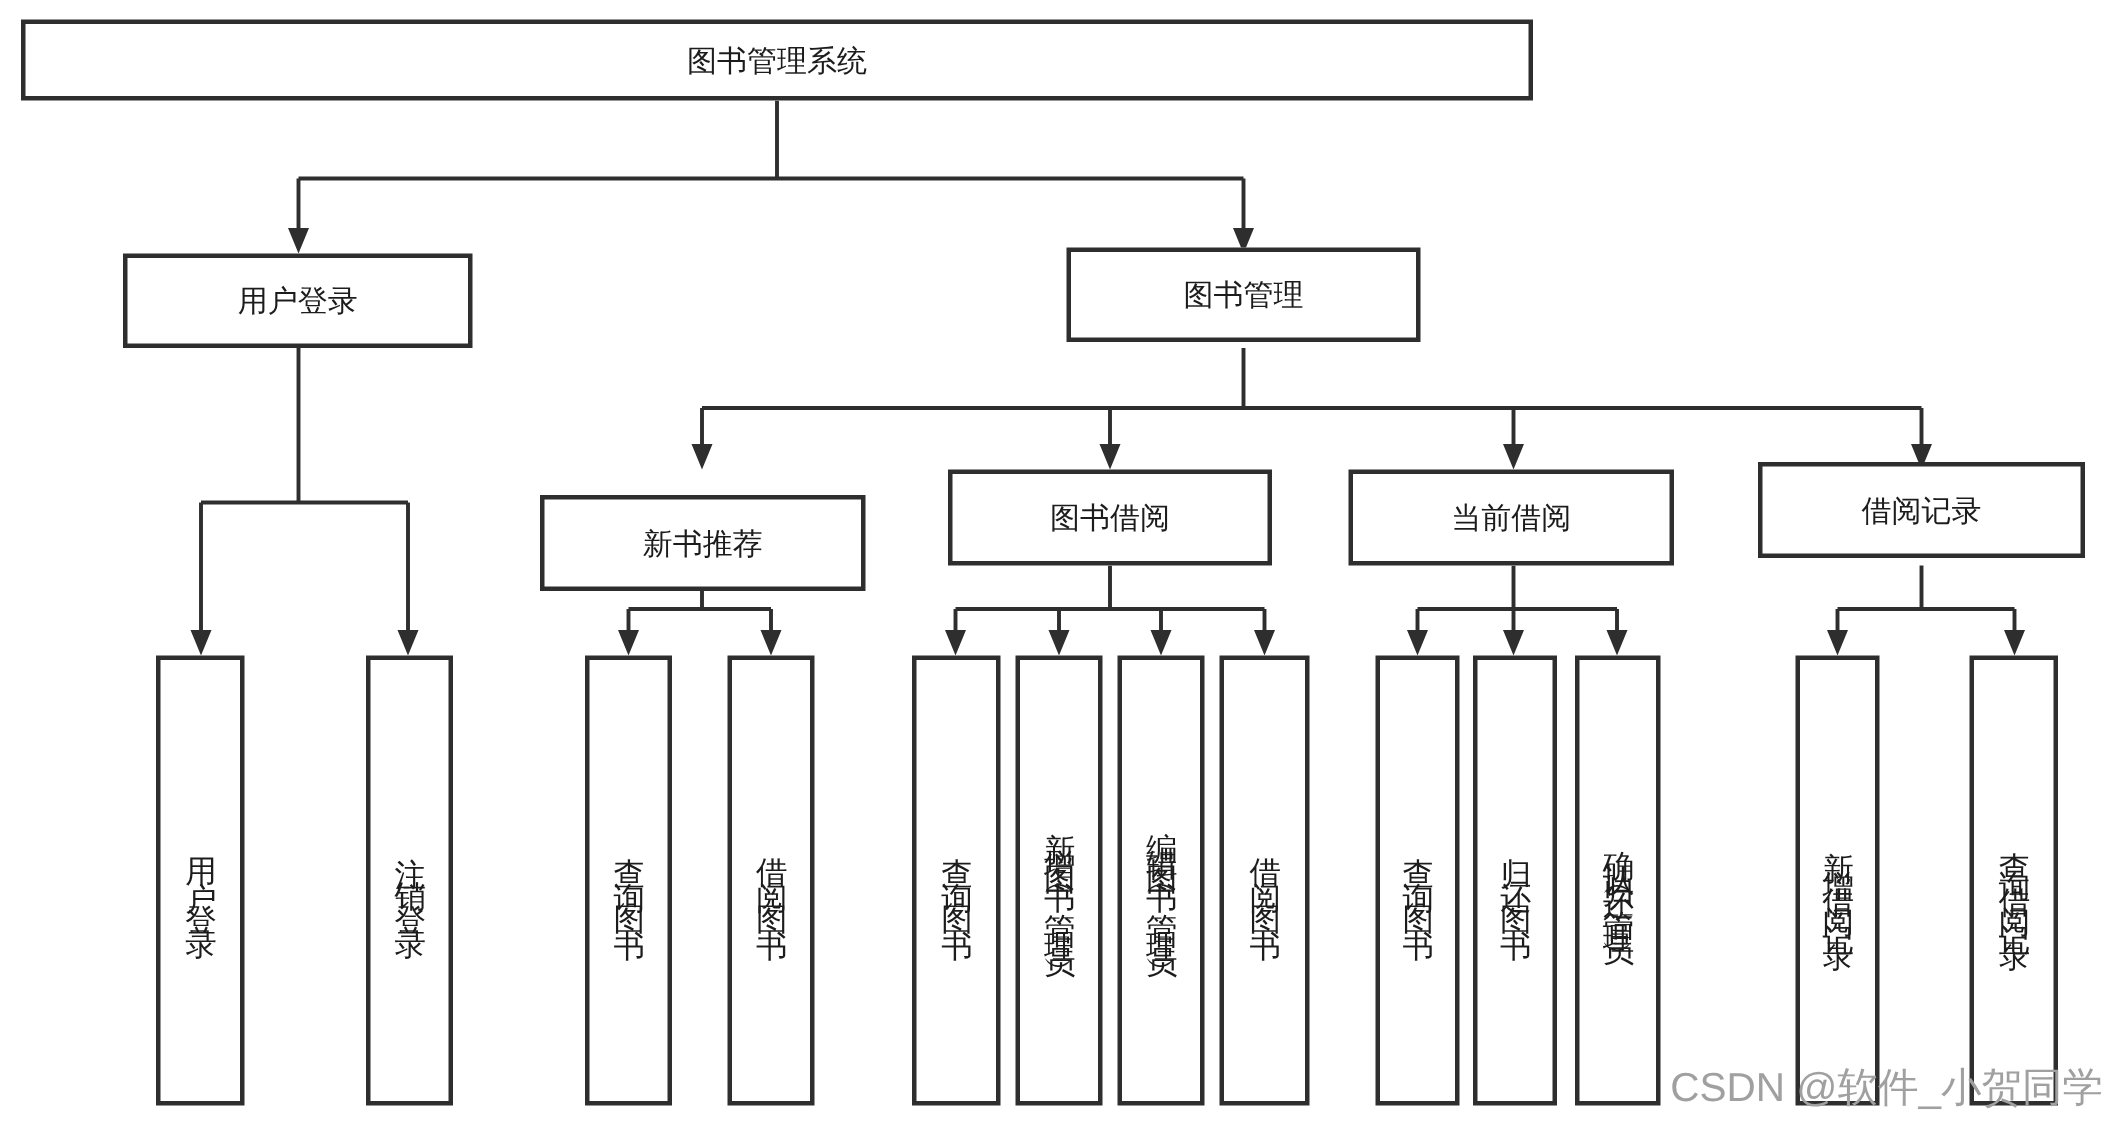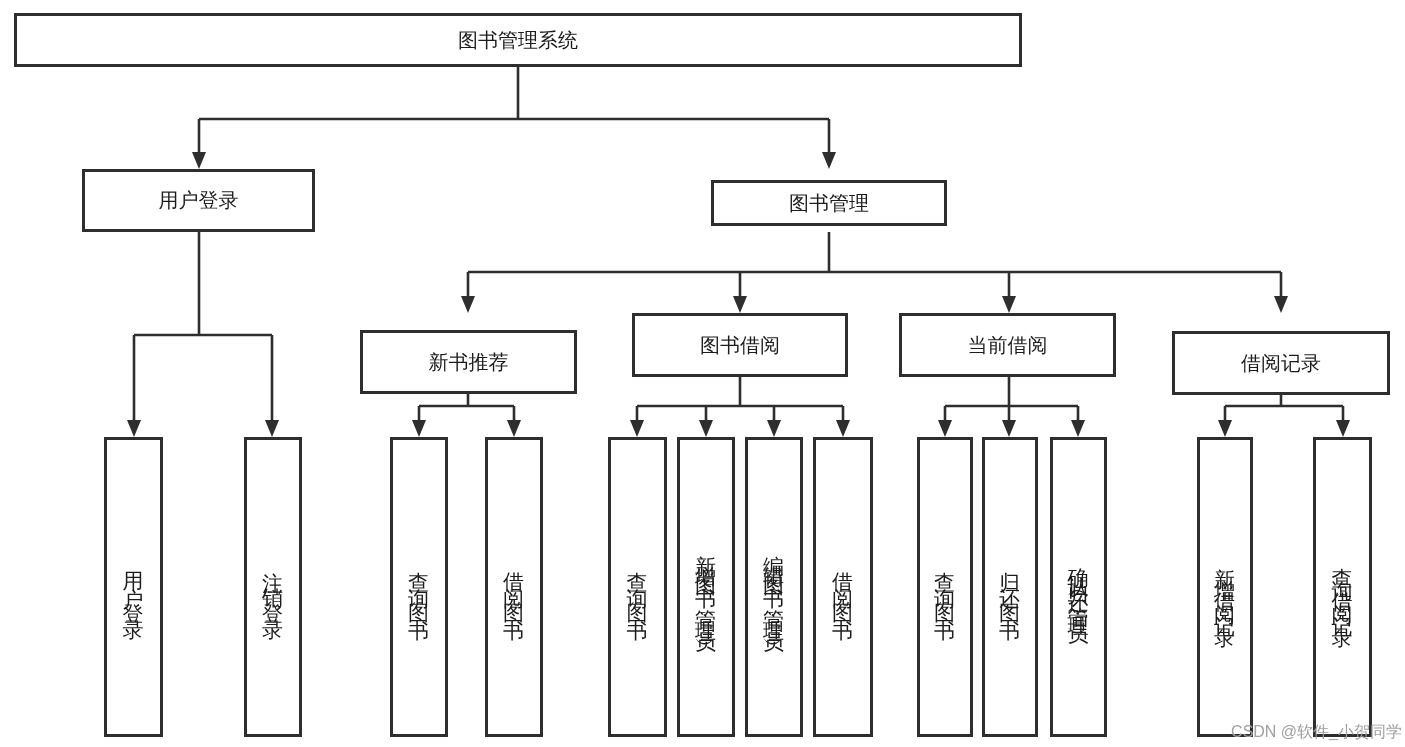--- a/index.html
+++ b/index.html
@@ -30,25 +30,25 @@
     display: flex;
     align-items: center;
     justify-content: center;
     color: #1c1c1c;
     font-size: 20px;
     text-align: left;
     white-space: nowrap;
   }
   .root  { left: 14px;  top: 13px;  width: 1008px; height: 54px; }
   .n-ul  { left: 82px;  top: 169px; width: 233px;  height: 63px; }
-  .n-bm  { left: 711px; top: 180px; width: 236px;  height: 46px; }
+  .n-bm  { left: 711px; top: 165px; width: 236px;  height: 63px; }
   .n-l3a { left: 360px; top: 330px; width: 217px;  height: 64px; }
   .n-l3b { left: 632px; top: 313px; width: 216px;  height: 64px; }
   .n-l3c { left: 899px; top: 313px; width: 217px;  height: 64px; }
-  .n-l3d { left: 1172px;top: 331px; width: 218px;  height: 64px; }
+  .n-l3d { left: 1172px;top: 308px; width: 218px;  height: 64px; }
   .leaf {
     top: 437px;
     height: 300px;
     font-size: 21px;
   }
   .leaf .vtext {
     writing-mode: vertical-rl;
     text-orientation: mixed;
     line-height: 1.0;
   }
@@ -66,21 +66,21 @@
   .l8  { left: 813px;  width: 60px; }
   .l9  { left: 917px;  width: 56px; }
   .l10 { left: 982px;  width: 56px; }
   .l11 { left: 1050px; width: 57px; }
   .l12 { left: 1197px; width: 56px; }
   .l13 { left: 1313px; width: 59px; }
   .watermark {
     position: absolute;
     right: 3px;
     bottom: 4px;
-    font-size: 16px;
+    font-size: 27px;
     color: #a0a0a0;
     white-space: nowrap;
     z-index: 5;
   }
 </style>
 </head>
 <body>
 
 <div class="canvas">
 

